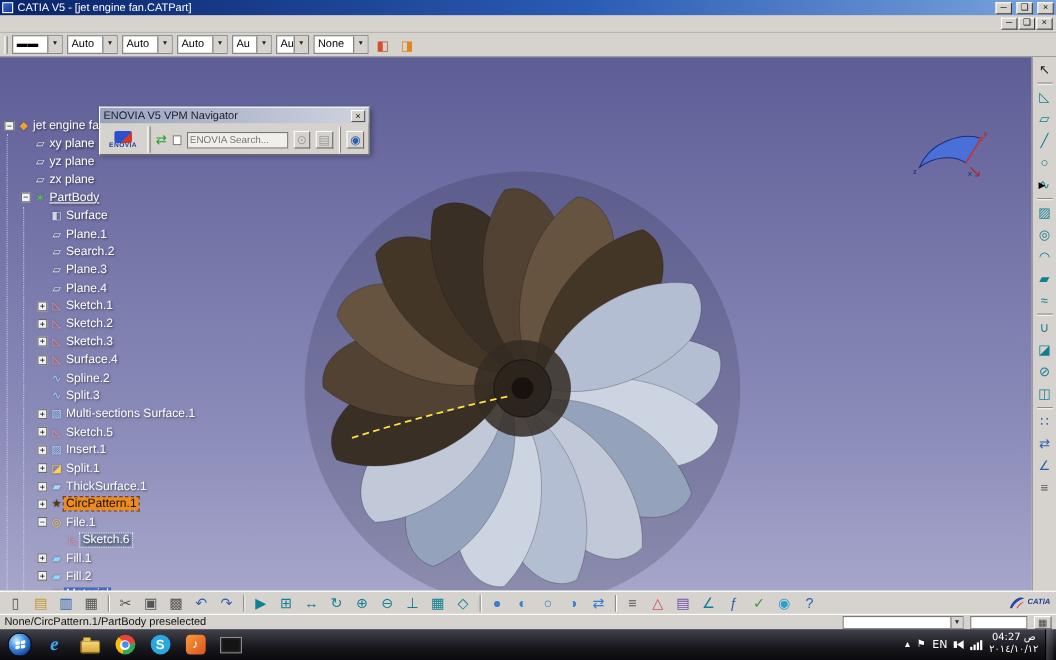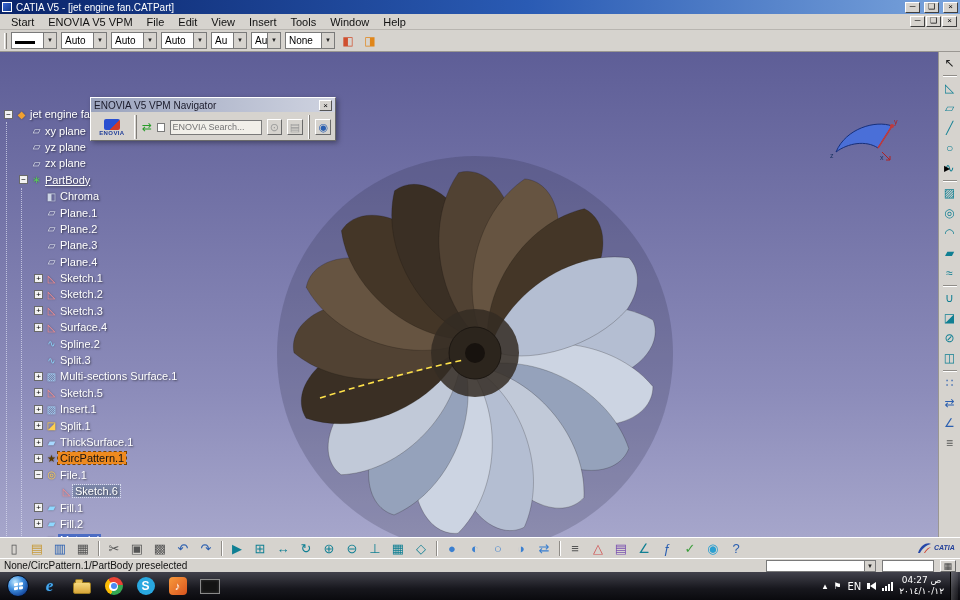--- a/index.html
+++ b/index.html
@@ -107,31 +107,20 @@
 <div id="titlebar" class="abs">
   <span id="app-icon"></span>
   <span>CATIA V5 - [jet engine fan.CATPart]</span>
   <span class="spacer"></span>
   <span class="wbtn">─</span>
   <span class="wbtn">❑</span>
   <span class="wbtn">×</span>
 </div>
 
 <div id="menubar" class="abs">
-  <div id="menu-items" style="display:flex">
-      <div class="menu-item">Start</div>
-      <div class="menu-item">ENOVIA V5 VPM</div>
-      <div class="menu-item">File</div>
-      <div class="menu-item">Edit</div>
-      <div class="menu-item">View</div>
-      <div class="menu-item">Insert</div>
-      <div class="menu-item">Tools</div>
-      <div class="menu-item">Window</div>
-      <div class="menu-item">Help</div>
-    </div>
   <div id="mdi-btns">
     <span class="wbtn">─</span>
     <span class="wbtn">❑</span>
     <span class="wbtn">×</span>
   </div>
 </div>
 
 <div id="toolbar" class="abs">
   <span class="grip"></span>
   <div id="combo-strip" style="display:flex;gap:4px">
@@ -229,31 +218,31 @@
         <span class="t-label">zx plane</span>
       </div>
       <div class="tree-row" style="padding-left: 17px;">
         <span class="toggle">−</span>
         <span class="t-icon" style="color: rgb(88, 208, 88);">∗</span>
         <span class="t-label und">PartBody</span>
       </div>
       <div class="tree-row" style="padding-left: 32px;">
         <span class="toggle ghost"></span>
         <span class="t-icon" style="color: rgb(205, 214, 230);">◧</span>
-        <span class="t-label">Chroma</span>
+        <span class="t-label">Surface</span>
       </div>
       <div class="tree-row" style="padding-left: 32px;">
         <span class="toggle ghost"></span>
         <span class="t-icon" style="color: rgb(232, 237, 248);">▱</span>
         <span class="t-label">Plane.1</span>
       </div>
       <div class="tree-row" style="padding-left: 32px;">
         <span class="toggle ghost"></span>
         <span class="t-icon" style="color: rgb(232, 237, 248);">▱</span>
-        <span class="t-label">Plane.2</span>
+        <span class="t-label">Search.2</span>
       </div>
       <div class="tree-row" style="padding-left: 32px;">
         <span class="toggle ghost"></span>
         <span class="t-icon" style="color: rgb(232, 237, 248);">▱</span>
         <span class="t-label">Plane.3</span>
       </div>
       <div class="tree-row" style="padding-left: 32px;">
         <span class="toggle ghost"></span>
         <span class="t-icon" style="color: rgb(232, 237, 248);">▱</span>
         <span class="t-label">Plane.4</span>

